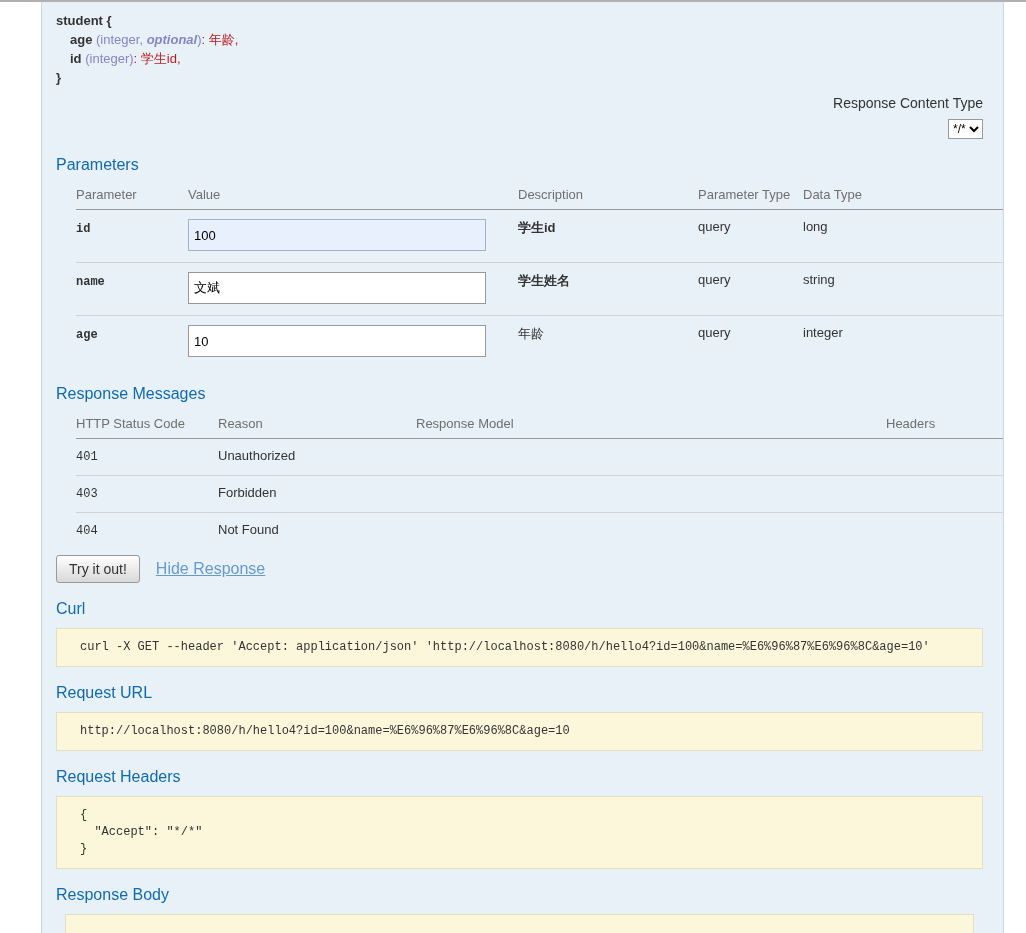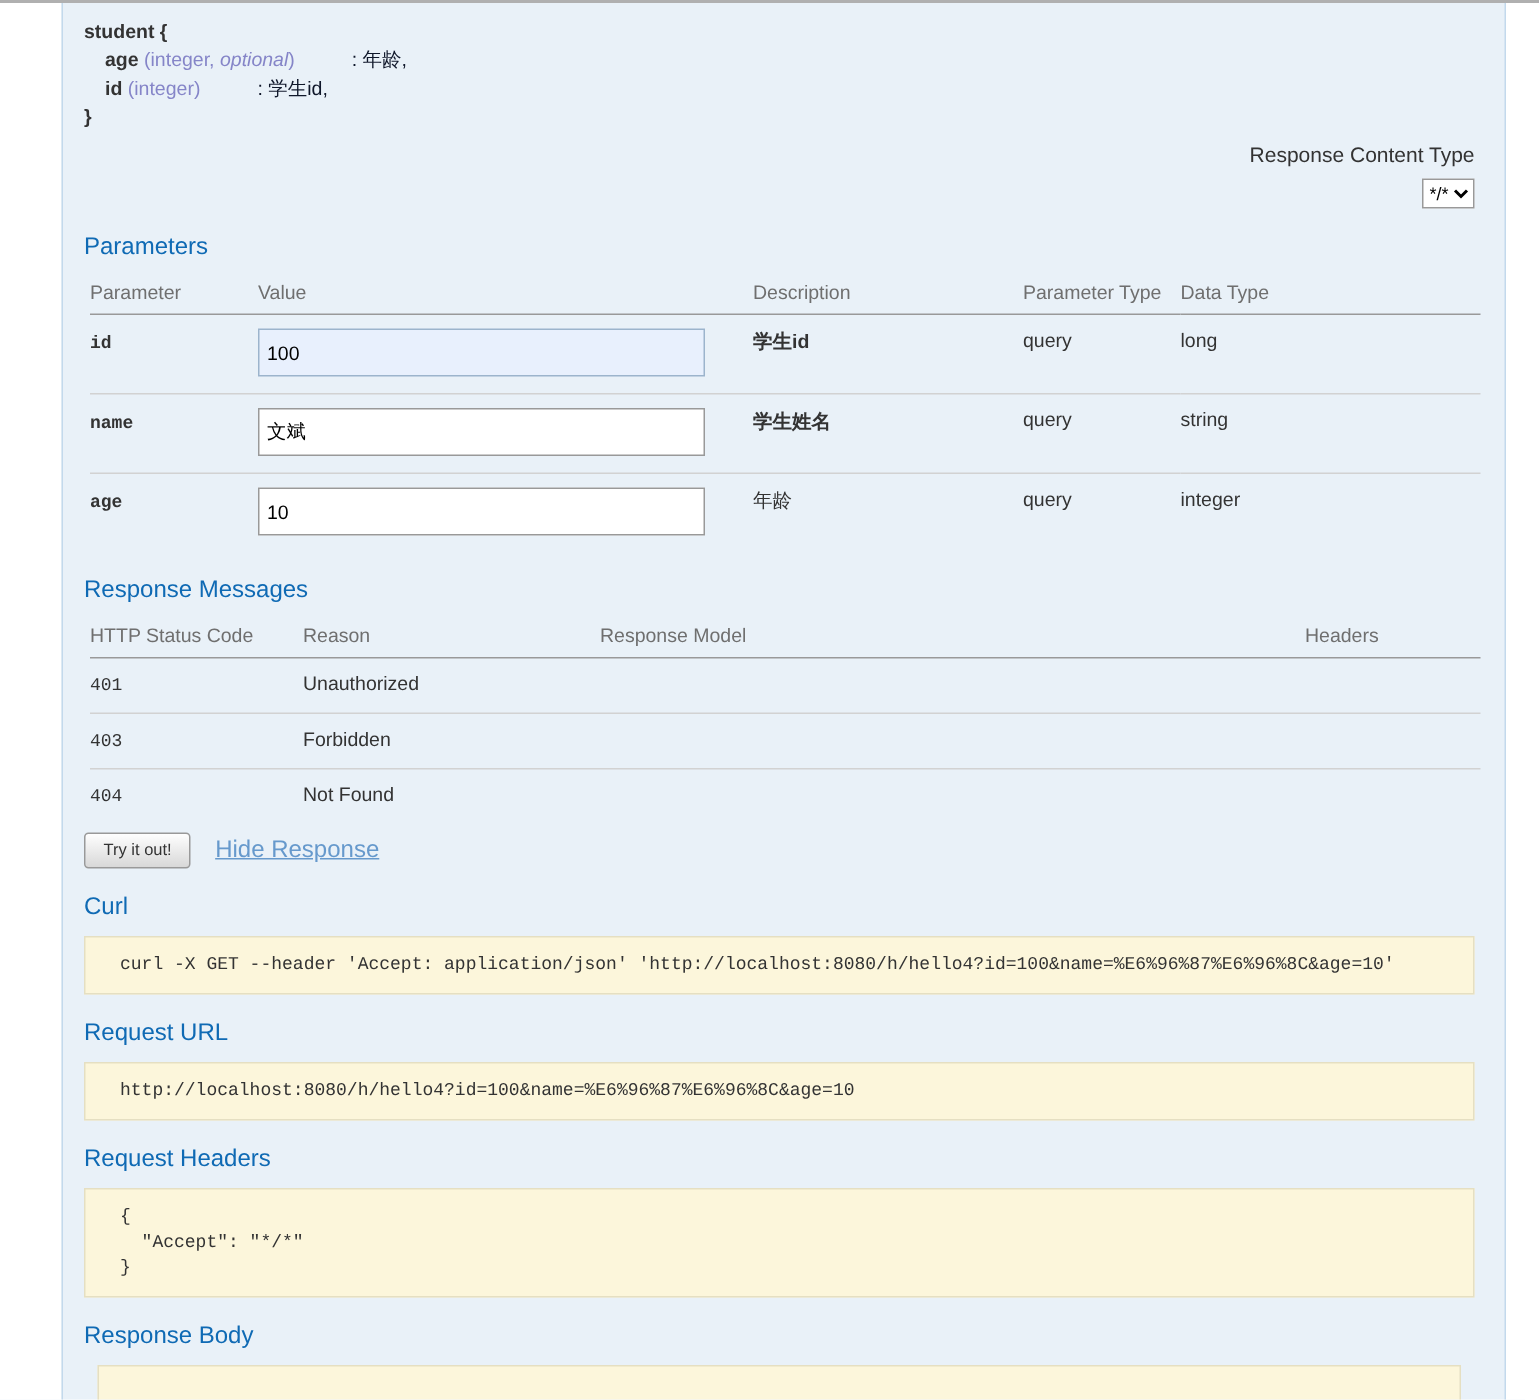--- a/index.html
+++ b/index.html
@@ -10,52 +10,52 @@
     margin-left: 41px; width: 963px; min-height: 931px;
     background: #e9f1f8;
     border-left: 1px solid #c3d9ec; border-right: 1px solid #c3d9ec;
     padding: 9px 20px 30px 14px;
   }
   
   .model-signature { font-size: 13px; color: #333; line-height: 19px; }
   .sig-line.prop { padding-left: 14px; }
   .sig-name { font-weight: bold; color: #333; }
   .sig-type { color: #8585c8; }
-  .sig-type .opt { font-style: italic; }
-  .sig-desc { color: #0f172a; margin-left: 38px; }
+  .sig-type .opt { font-style: italic; font-weight: bold; }
+  .sig-desc { color: #b91c1c; }
   
   .rct-row { margin-top: 8px; display: flex; align-items: flex-end; gap: 8px;
     font-size: 14px; color: #333; flex-direction: column; }
   .rct-row select { font-size: 12px; height: 20px; border: 1px solid #999; background: #fff;
     font-family: "Liberation Sans", sans-serif; }
   
   h2.sec { color: #0f6ab4; font-size: 16px; font-weight: normal; margin: 17px 0 10px 0; }
   
-  table { border-collapse: collapse; width: 100%; margin-left: 4px; }
+  table { border-collapse: collapse; width: 100%; margin-left: 20px; }
   thead th { text-align: left; font-weight: normal; color: #6f6f6f; font-size: 13px;
     padding: 3px 0 7px 0; border-bottom: 1px solid #999; }
   tbody td { padding: 9px 0 11px 0; border-bottom: 1px solid #d2d2d2;
     vertical-align: top; font-size: 13px; color: #333; }
   tbody tr:last-child td { border-bottom: none; }
   .mono, .param-name, .code-cell {
     font-family: "Liberation Mono", "DejaVu Sans Mono", monospace; }
   .param-name { font-weight: bold; font-size: 12px; padding-top: 12px; }
   .code-cell { font-size: 12px; padding-top: 11px; }
   col.c-param { width: 112px; } col.c-value { width: 330px; } col.c-desc { width: 180px; }
   col.c-ptype { width: 105px; } col.c-dtype { width: auto; }
   col.r-code { width: 142px; } col.r-reason { width: 198px; } col.r-model { width: 470px; }
   col.r-headers { width: auto; }
   .param-input { width: 298px; height: 32px; border: 1px solid #999; background: #fff;
     padding: 1px 5px; font-size: 13px; color: #000;
     font-family: "Liberation Sans", "DejaVu Sans", sans-serif; }
   .param-input.autofill { background: #e8f0fd; border-color: #9cb4cc; }
   .param-desc.required { font-weight: bold; }
   
   .actions { margin-top: 6px; display: flex; align-items: center; gap: 16px; }
-  .try-btn { font-size: 11px; color: #333; padding: 5px 12px;
+  .try-btn { font-size: 14px; color: #333; padding: 5px 12px;
     background: linear-gradient(#fefefe, #d8d8d8); border: 1px solid #999;
     border-radius: 3px; cursor: pointer; font-family: "Liberation Sans", sans-serif; }
   .hide-link { color: #6699cc; font-size: 16px; text-decoration: underline; cursor: pointer; }
   
   .snippet { background: #fcf6db; border: 1px solid #e5dfc2; padding: 10px 23px;
     font-family: "Liberation Mono", "DejaVu Sans Mono", monospace; font-size: 12px;
     color: #333; line-height: 17px; white-space: pre; overflow: hidden; }
   .snippet.response-block { margin: 2px 9px 0 9px; padding: 24px 16px; min-height: 150px;
     line-height: 20px; }
 </style>

